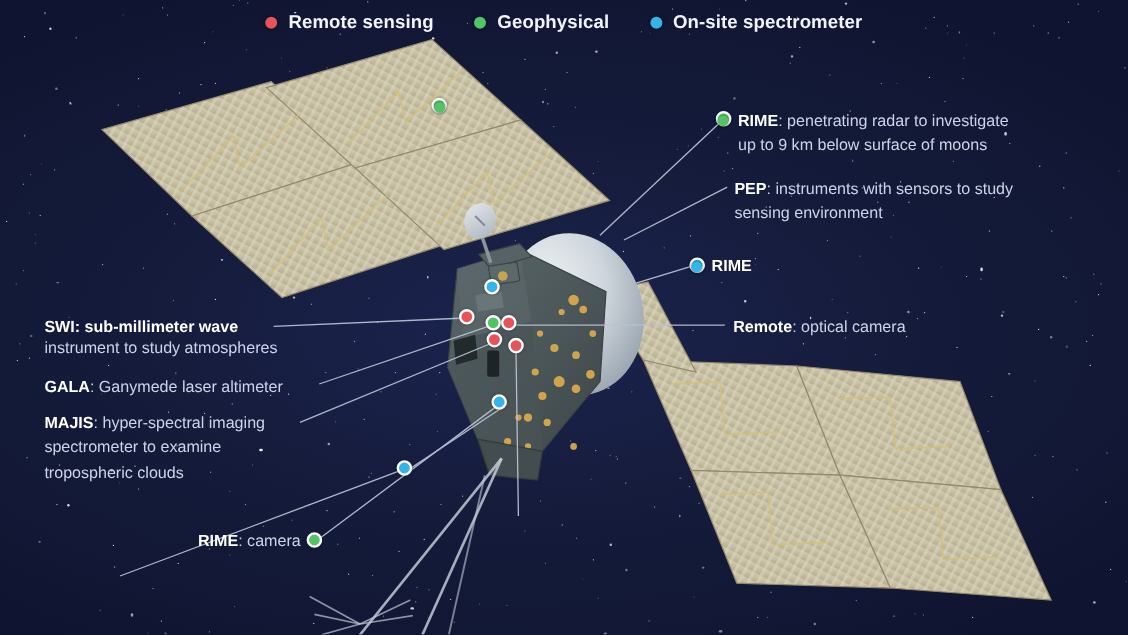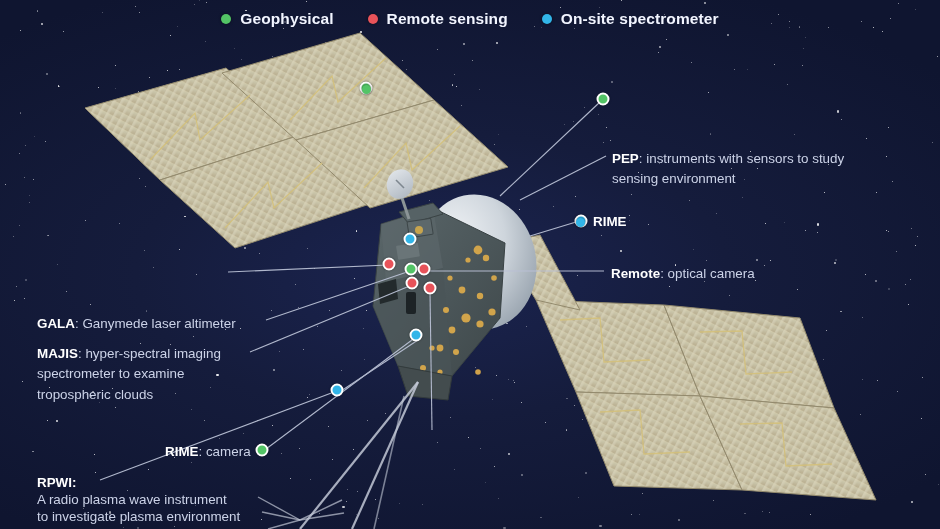--- a/index.html
+++ b/index.html
@@ -643,56 +643,69 @@
       <div class="marker" style="left: 416px; top: 335px; background: rgb(50, 181, 232);"></div>
       <div class="marker" style="left: 262px; top: 450px; background: rgb(83, 196, 102);"></div>
       <div class="marker" style="left: 337px; top: 390px; background: rgb(50, 181, 232);"></div>
       <div class="marker" style="left: 603px; top: 99px; background: rgb(83, 196, 102);"></div>
       <div class="marker" style="left: 366px; top: 88px; background: rgb(83, 196, 102);"></div>
       <div class="marker" style="left: 581px; top: 221px; background: rgb(50, 181, 232);"></div>
     </div>
 
   <div id="legend">
     <div class="legend-item">
+      <span class="dot" style="background:#e8535a"></span>
+      <span class="legend-label">Remote sensing</span>
+    </div>
+    <div class="legend-item">
       <span class="dot" style="background:#53c466"></span>
       <span class="legend-label">Geophysical</span>
-    </div>
-    <div class="legend-item">
-      <span class="dot" style="background:#e8535a"></span>
-      <span class="legend-label">Remote sensing</span>
     </div>
     <div class="legend-item">
       <span class="dot" style="background:#32b5e8"></span>
       <span class="legend-label">On-site spectrometer</span>
     </div>
   </div>
 
   <div class="anno with-dot" style="left:362px; top:80px; width:230px;">
     <span class="dot sm" style="background:#53c466"></span>
   </div>
 
+  <div class="anno with-dot" style="left:598px; top:91px; width:340px;">
+    <span class="dot sm" style="background:#53c466"></span>
+    <div>
+      <p>
+        <span class="ttl">RIME</span><span class="bdy" style="white-space:pre-line">: penetrating radar to investigate
+up to 9 km below surface of moons</span>
+      </p>
+    </div>
+  </div>
 
   <div class="anno" style="left:612px; top:148px; width:330px;">
     <p>
       <span class="ttl">PEP</span><span class="bdy" style="white-space:pre-line">: instruments with sensors to study
 sensing environment</span>
     </p>
   </div>
 
   <div class="anno with-dot" style="left:576px; top:213px;">
     <span class="dot sm" style="background:#32b5e8"></span>
     <p class="ttl">RIME</p>
   </div>
 
   <div class="anno" style="left:611px; top:263px;">
     <p>
       <span class="ttl">Remote</span><span class="bdy">: optical camera</span>
     </p>
   </div>
 
+  <div class="anno" style="left:37px; top:264px; width:250px;">
+    <p class="ttl">SWI: sub-millimeter wave</p>
+    <p class="bdy">instrument to study atmospheres</p>
+  </div>
 
   <div class="anno" style="left:37px; top:313px; width:250px;">
     <p>
       <span class="ttl">GALA</span><span class="bdy">: Ganymede laser altimeter</span>
     </p>
   </div>
 
   <div class="anno" style="left:37px; top:343px; width:240px;">
     <p>
       <span class="ttl">MAJIS</span><span class="bdy" style="white-space:pre-line">: hyper-spectral imaging
@@ -700,20 +713,15 @@
 tropospheric clouds</span>
     </p>
   </div>
 
   <div class="anno" style="left:165px; top:441px;">
     <p>
       <span class="ttl">RIME</span><span class="bdy">: camera</span>
     </p>
   </div>
 
-  <div class="anno" style="left:37px; top:474px; width:260px;">
-    <p class="ttl">RPWI:</p>
-    <p class="bdy" style="white-space:pre-line">A radio plasma wave instrument
-to investigate plasma environment</p>
-  </div>
 
 
 </div>
 
 </body></html>

